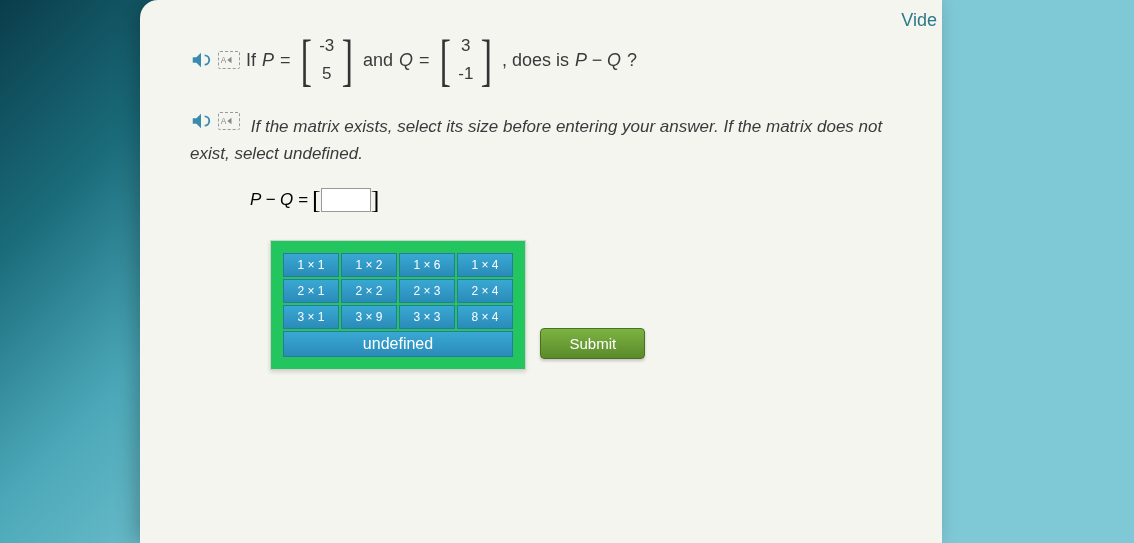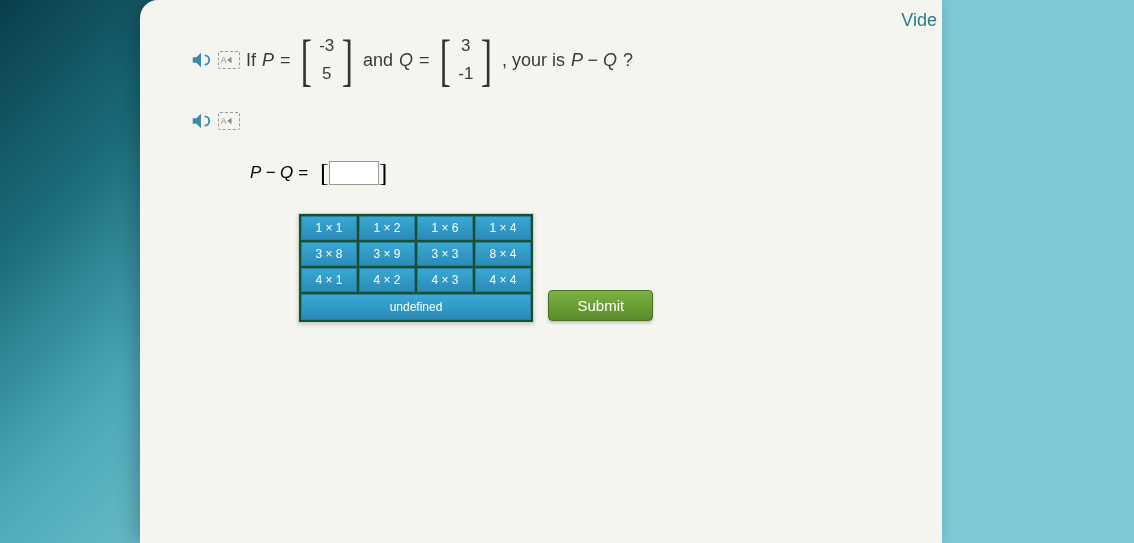--- a/index.html
+++ b/index.html
@@ -91,62 +91,62 @@
     align-items: center;
     gap: 6px;
     margin-right: 6px;
   }
   .answer-line {
     margin-left: 60px;
     margin-bottom: 25px;
     font-size: 17px;
     display: flex;
     align-items: center;
-    gap: 12px;
+    gap: 4px;
   }
   .answer-box-wrap {
     display: inline-flex;
     align-items: center;
     font-size: 26px;
     font-family: 'Times New Roman', serif;
   }
   .answer-box {
     border: 1px solid #999;
     background: #fff;
     width: 50px;
     height: 24px;
     display: inline-block;
   }
   .size-grid {
-    margin-left: 108px;
+    margin-left: 80px;
     display: inline-block;
-    background: #14532d;
+    background: #22c55e;
     border: 1px solid #d0d0cc;
-    padding: 2px;
+    padding: 12px;
     box-shadow: 0 2px 4px rgba(0,0,0,0.15);
   }
   .size-row { display: flex; gap: 2px; margin-bottom: 2px; }
   .size-cell {
     width: 56px;
     height: 24px;
     background: linear-gradient(#3aa8d4, #2a8bb8);
     color: #fff;
     font-size: 12px;
     display: flex;
     align-items: center;
     justify-content: center;
     cursor: pointer;
     border: 1px solid #2a7aa0;
   }
   .size-undef {
     width: 230px;
     height: 26px;
     background: linear-gradient(#3aa8d4, #2a8bb8);
     color: #fff;
-    font-size: 12px;
+    font-size: 16px;
     display: flex;
     align-items: center;
     justify-content: center;
     cursor: pointer;
     border: 1px solid #2a7aa0;
   }
   .submit-btn {
     margin-top: 40px;
     margin-left: 10px;
     background: linear-gradient(#7cb342, #5a8a2a);
@@ -195,70 +195,71 @@
     <span class="italic">Q</span>
     <span> = </span>
     <span class="matrix">
       <span class="bracket">[</span>
       <span class="col">
         <span>3</span>
         <span>-1</span>
       </span>
       <span class="bracket">]</span>
     </span>
-    <span>, your is </span>
+    <span>, does is </span>
     <span class="italic">P − Q</span>
     <span>?</span>
   </div>
 
   
   <div class="instruction">
     <span class="audio-wrap">
       <span class="audio-icon">
         <svg viewBox="0 0 24 24" fill="currentColor">
             <path d="M3 9v6h4l5 5V4L7 9H3z"></path>
             <path d="M16 7a5 5 0 010 10" stroke="currentColor" stroke-width="2" fill="none"></path>
           </svg>
       </span>
       <span class="translate-icon">
         <svg viewBox="0 0 24 16" width="20" height="14">
             <text x="2" y="12" font-size="10" fill="#888">A</text>
             <path d="M10 8 L15 4 L15 12 Z" fill="#888"></path>
           </svg>
       </span>
     </span>
+    <span>If the matrix exists, select its size before entering your answer. If the matrix does not exist, select undefined.</span>
   </div>
 
   
   <div class="answer-line">
     <span class="italic">P − Q = </span>
     <span class="answer-box-wrap">
       [<span class="answer-box"></span>]
     </span>
   </div>
 
   
   <div class="size-grid">
     <div class="size-row">
       <div class="size-cell">1 × 1</div>
       <div class="size-cell">1 × 2</div>
       <div class="size-cell">1 × 6</div>
       <div class="size-cell">1 × 4</div>
     </div>
     <div class="size-row">
-      <div class="size-cell">3 × 8</div>
+      <div class="size-cell">2 × 1</div>
+      <div class="size-cell">2 × 2</div>
+      <div class="size-cell">2 × 3</div>
+      <div class="size-cell">2 × 4</div>
+    </div>
+    <div class="size-row">
+      <div class="size-cell">3 × 1</div>
       <div class="size-cell">3 × 9</div>
       <div class="size-cell">3 × 3</div>
       <div class="size-cell">8 × 4</div>
     </div>
-    <div class="size-row">
-      <div class="size-cell">4 × 1</div>
-      <div class="size-cell">4 × 2</div>
-      <div class="size-cell">4 × 3</div>
-      <div class="size-cell">4 × 4</div>
-    </div>
     <div class="size-undef">undefined</div>
   </div>
 
   
   <button class="submit-btn">Submit</button>
 
 </div>
 
 </body></html>

